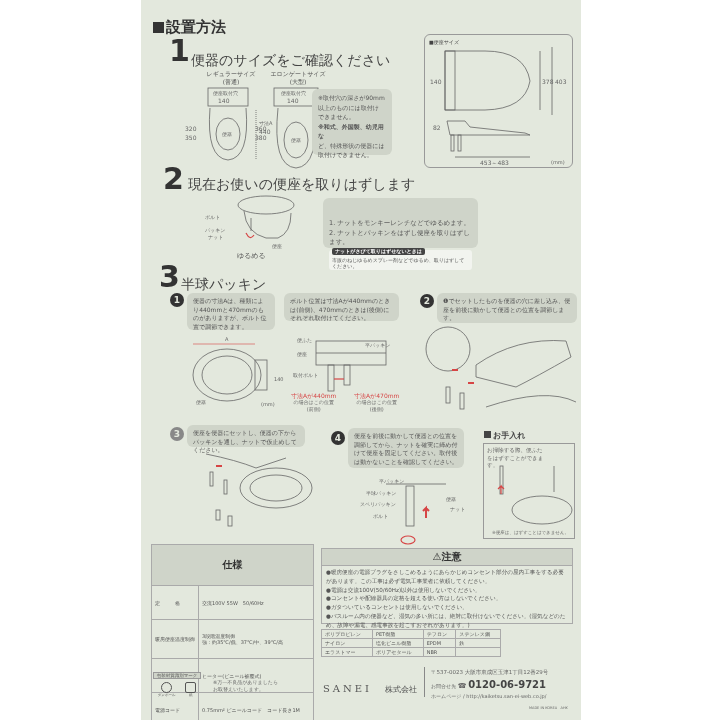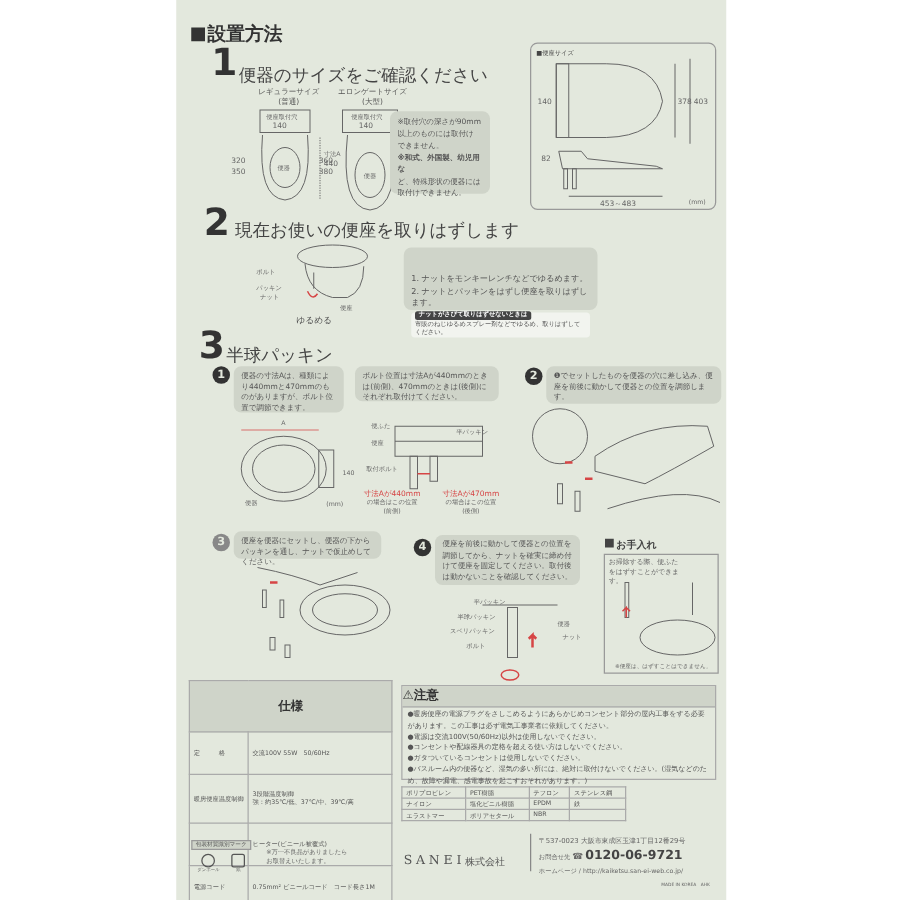--- a/index.html
+++ b/index.html
@@ -16,21 +16,21 @@
   .circnum{width:14px;height:14px;border-radius:50%;background:#333;color:#e3e8dd;font-size:9px;font-weight:bold;text-align:center;line-height:14px;}
   .circnum.light{background:#888;}
   .sizebox{border:1px solid #999;border-radius:6px;}
   .red{color:#d64545;}
   table{border-collapse:collapse;}
   .spec td{border:1px solid #aaa;font-size:5px;color:#555;padding:12px 3px;height:9px;}
   .spec .hd{background:#cfd4c9;font-size:10px;font-weight:bold;text-align:center;color:#333;height:16px;}
   .mat td{border:1px solid #aaa;font-size:5px;color:#555;padding:0 3px;height:8px;}
   .mat .hd{background:#cfd4c9;font-size:10px;font-weight:bold;text-align:center;color:#333;height:15px;}
   .caution{border:1px solid #aaa;}
-  .caution .hd{background:#cfd4c9;font-size:10px;font-weight:bold;color:#333;height:16px;line-height:16px;border-bottom:1px solid #aaa;}
+  .caution .hd{background:#cfd4c9;font-size:10px;font-weight:bold;text-align:center;color:#333;height:16px;line-height:16px;border-bottom:1px solid #aaa;}
   .caution .body{font-size:5.6px;line-height:8.8px;color:#555;padding:2px 4px;}
   svg{position:absolute;overflow:visible;}
   .line{stroke:#666;fill:none;stroke-width:0.8;}
 </style>
 </head>
 <body>
 
 <div class="card">
 
   <div class="abs h-main"><span class="sq"></span><span>設置方法</span></div>
@@ -301,21 +301,21 @@
         <div style="font-size:3.5px;color:#666;">紙</div>
       </div>
     </div>
   </div>
   <div class="abs tiny" style="left:72px;top:679px;line-height:7px;">
     <div>※万一不良品がありましたら</div>
     <div>お取替えいたします。</div>
   </div>
 
   <div class="abs" style="left:182px;top:683px;font-size:10px;color:#555;letter-spacing:3px;font-family:'DejaVu Serif',serif;">SANEI</div>
-  <div class="abs" style="left:231px;top:684px;font-size:8px;color:#555;">株式会社</div>
+  <div class="abs" style="left:244px;top:684px;font-size:8px;color:#555;">株式会社</div>
   <div class="abs" style="left:283px;top:667px;width:1px;height:30px;background:#888;"></div>
   <div class="abs tiny" style="left:290px;top:669px;font-size:5.5px;">〒537-0023 大阪市東成区玉津1丁目12番29号</div>
   <div class="abs tiny" style="left:290px;top:679px;font-size:5px;">
     <span>お問合せ先</span>
     <span style="font-size:7px;">☎</span>
     <span style="font-size:10px;font-weight:bold;color:#444;">0120-06-9721</span>
   </div>
   <div class="abs tiny" style="left:290px;top:693px;font-size:5px;">
     <span>ホームページ</span> /
     <span>http://kaiketsu.san-ei-web.co.jp/</span>

